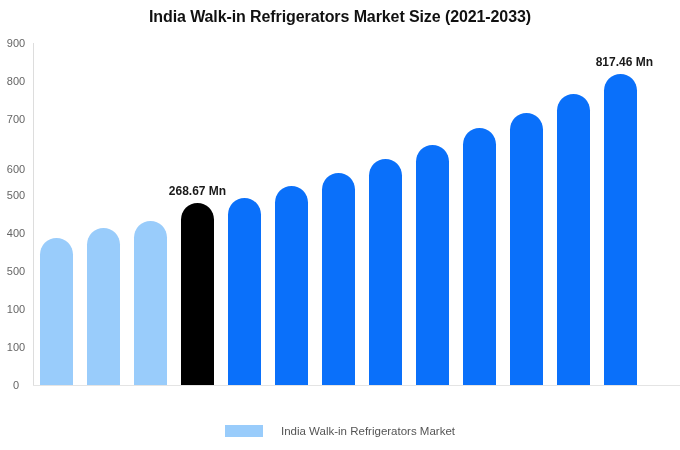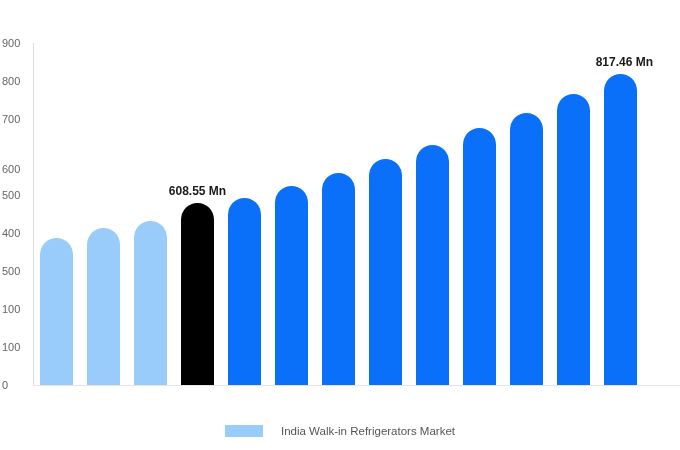--- a/index.html
+++ b/index.html
@@ -55,21 +55,21 @@
     width: 647px;
     height: 1px;
     background: #e4e4e4;
   }
 
   
   .y-tick {
     position: absolute;
     right: 0;
     width: 28px;
-    text-align: left;
+    text-align: center;
     font-size: 11px;
     color: #666666;
     line-height: 11px;
     transform: translateY(-5px);
   }
   #y-axis {
     position: absolute;
     left: 0;
     top: 43px;
     width: 30px;
@@ -146,20 +146,21 @@
     font-size: 11.5px;
     color: #555555;
     white-space: nowrap;
   }
 </style>
 </head>
 <body>
 
 <div id="chart-root">
 
+  <div id="chart-title">India Walk-in Refrigerators Market Size (2021-2033)</div>
 
   <div id="y-axis-line"></div>
   <div id="x-axis-line"></div>
 
   <div id="y-axis">
       <div class="y-tick" style="top: 342px;">0</div>
       <div class="y-tick" style="top: 304px;">100</div>
       <div class="y-tick" style="top: 266px;">100</div>
       <div class="y-tick" style="top: 228px;">500</div>
       <div class="y-tick" style="top: 190px;">400</div>
@@ -175,21 +176,21 @@
         <div class="bar light" style="height: 147px;"></div>
       </div>
       <div class="bar-group" style="left: 54px; height: 342px;">
         <div class="bar light" style="height: 157px;"></div>
       </div>
       <div class="bar-group" style="left: 101px; height: 342px;">
         <div class="bar light" style="height: 164px;"></div>
       </div>
       <div class="bar-group" style="left: 148px; height: 342px;">
         <div class="bar dark" style="height: 182px;"></div>
-        <div class="bar-label" style="bottom: 188px; left: -14px; width: 61px; text-align: center;">608.55 Mn</div>
+        <div class="bar-label" style="bottom: 188px; left: -14px; width: 61px; text-align: center;">268.67 Mn</div>
       </div>
       <div class="bar-group" style="left: 195px; height: 342px;">
         <div class="bar bright" style="height: 187px;"></div>
       </div>
       <div class="bar-group" style="left: 242px; height: 342px;">
         <div class="bar bright" style="height: 199px;"></div>
       </div>
       <div class="bar-group" style="left: 289px; height: 342px;">
         <div class="bar bright" style="height: 212px;"></div>
       </div>

